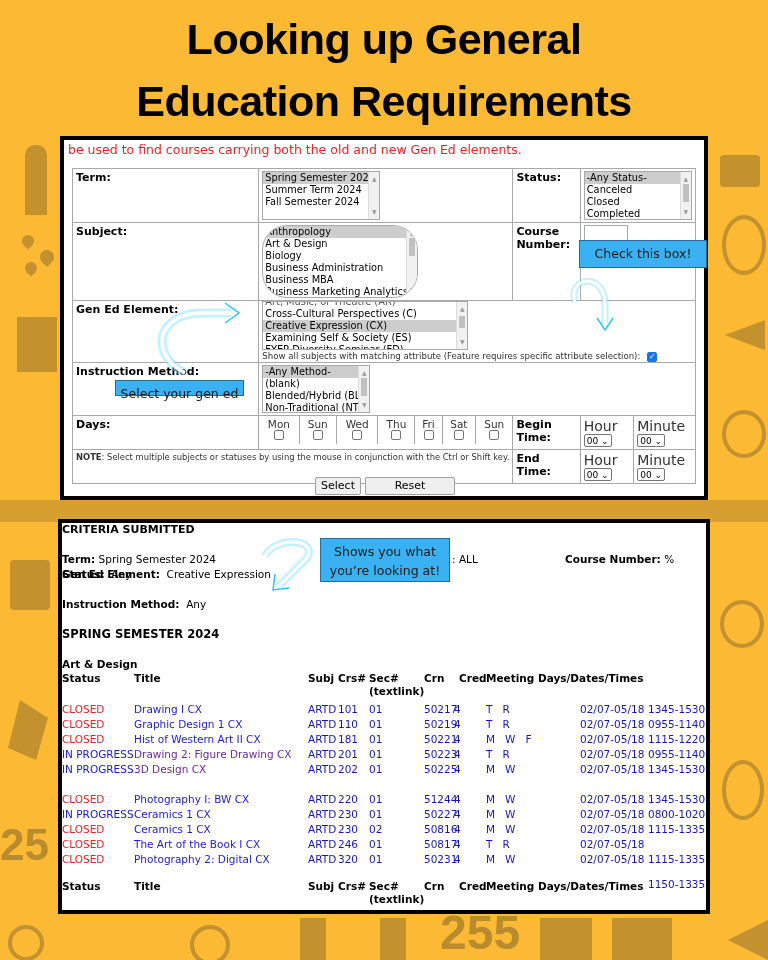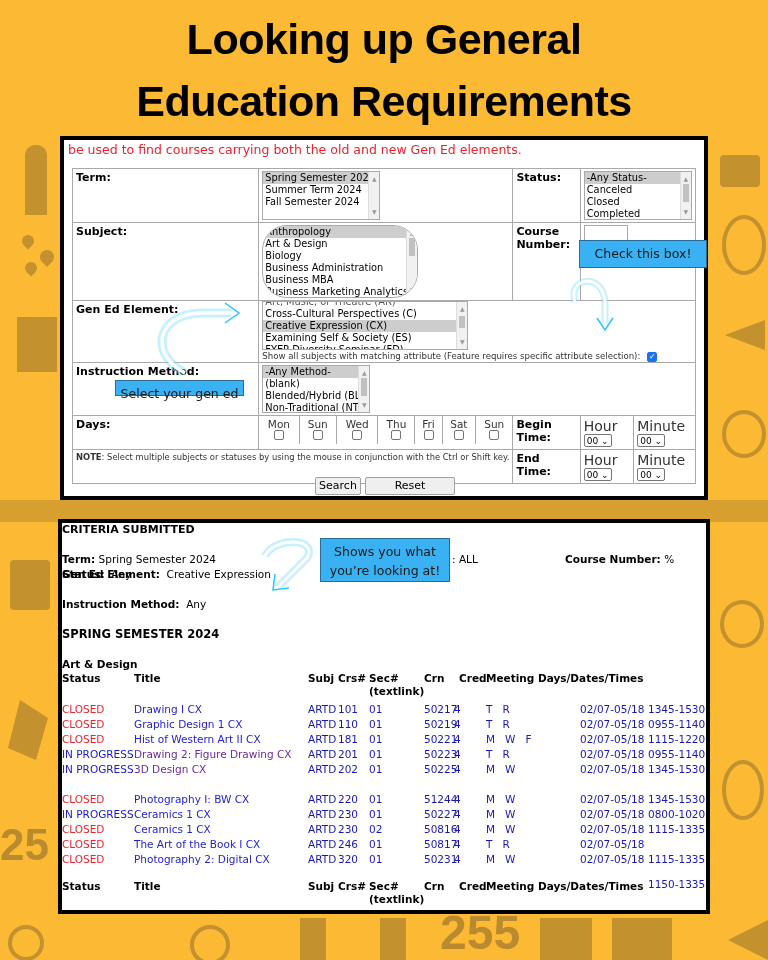--- a/index.html
+++ b/index.html
@@ -254,21 +254,21 @@
         <span class="sel-mini"><span>00</span> <span>⌄</span></span>
       </td>
       <td>
         <div class="time-lbl">Minute</div>
         <span class="sel-mini"><span>00</span> <span>⌄</span></span>
       </td>
     </tr>
   </tbody>
     </table>
 
-  <div class="btn" style="left:251px;top:337px;width:46px;">Search</div>
+  <div class="btn" style="left:251px;top:337px;width:46px;">Select</div>
   <div class="btn" style="left:301px;top:337px;width:90px;">Reset</div>
 </div>
 
 <div class="callout" style="left:579px;top:240px;width:128px;height:28px;line-height:26px;">Check this box!</div>
 <svg class="glow-arrow" style="left:565px;top:272px;" width="50" height="66" viewBox="0 0 50 66">
   <path d="M10 30 C 2 5, 38 0, 40 30 L 40 56" fill="none" stroke="#7fe0ff" stroke-width="7" opacity="0.45"></path>
   <path d="M10 30 C 2 5, 38 0, 40 30 L 40 56" fill="none" stroke="#ffffff" stroke-width="3"></path>
   <path d="M32 46 L40 58 L48 46" fill="none" stroke="#ffffff" stroke-width="3"></path>
   <path d="M32 46 L40 58 L48 46" fill="none" stroke="#29c3ff" stroke-width="1.5"></path>
 </svg>

